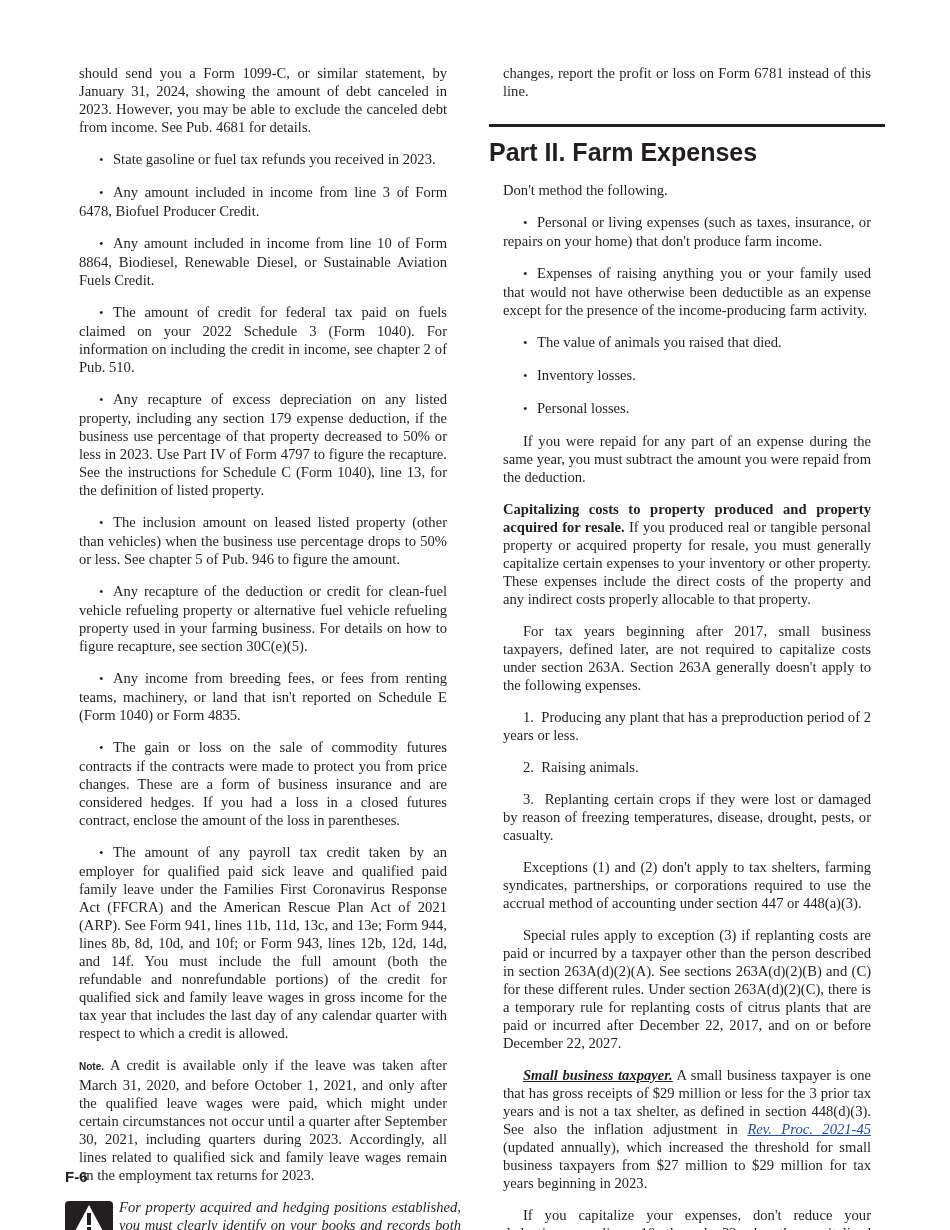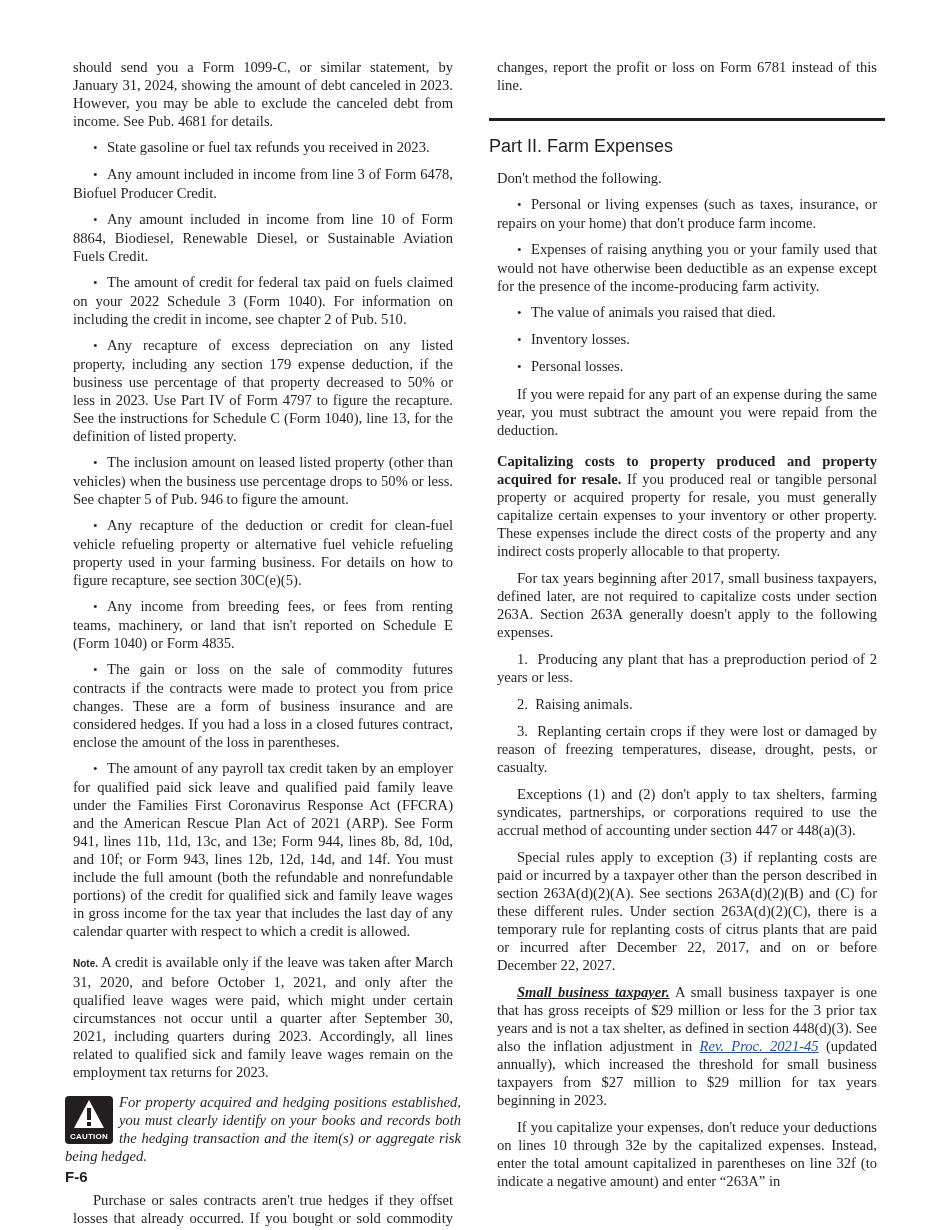--- a/index.html
+++ b/index.html
@@ -9,21 +9,21 @@
       color: #231f20;
       font-size: 14.6px;
       line-height: 18px;
     }
     .col {
       position: absolute; top: 50px; width: 396px;
       text-align: justify;
     }
     .col-left { left: 65px; }
     .col-right { left: 489px; }
-    p { margin: 8px; }
+    p { margin: 14px; }
     .ind { text-indent: 20px; }
     .bul { text-indent: 20px; }
     .bul::before { content: "\2022"; display: inline-block; width: 14px; text-indent: 0; font-size: 13px; }
     .num-item { text-indent: 20px; }
     .gap { margin-top: 9px; }
     .gap-lg { margin-top: 13px; }
     .note-label { font-family: "Liberation Sans", "DejaVu Sans", sans-serif; font-weight: bold; font-size: 10px; }
     .caution {
       font-style: italic; margin-top: 12px;
     }
@@ -34,21 +34,21 @@
     .caution-icon svg { position: absolute; left: 8px; top: 3px; }
     .caution-icon .cap {
       position: absolute; left: 0; right: 0; bottom: 3px;
       color: #fff; font-family: "Liberation Sans", "DejaVu Sans", sans-serif;
       font-weight: bold; font-size: 8px; line-height: 9px; text-align: center; font-style: normal;
       letter-spacing: 0.2px;
     }
     .part-rule { height: 3px; background: #231f20; margin-top: 24px; }
     .part-title {
       font-family: "Liberation Sans", "DejaVu Sans", sans-serif;
-      font-weight: normal; font-size: 18px; line-height: 30px;
+      font-weight: bold; font-size: 25px; line-height: 30px;
       margin-top: 10px; margin-bottom: 8px; text-align: left;
     }
     .runin { font-weight: bold; }
     .runin-it { font-weight: bold; font-style: italic; text-decoration: underline; }
     a.link { color: #1f4e9c; font-style: italic; text-decoration: underline; }
     .page-num {
       position: absolute; left: 65px; top: 1168px;
       font-family: "Liberation Sans", "DejaVu Sans", sans-serif;
       font-weight: bold; font-size: 15px;
     }

